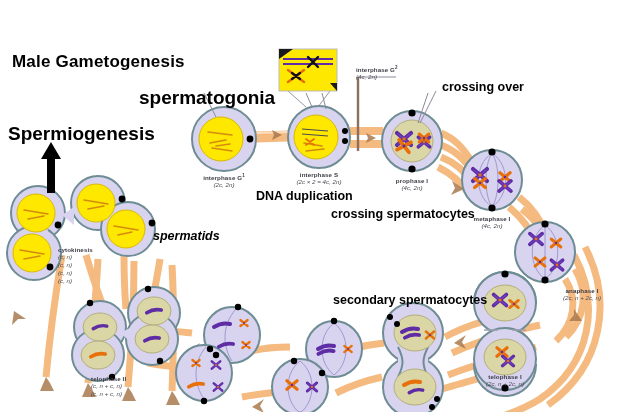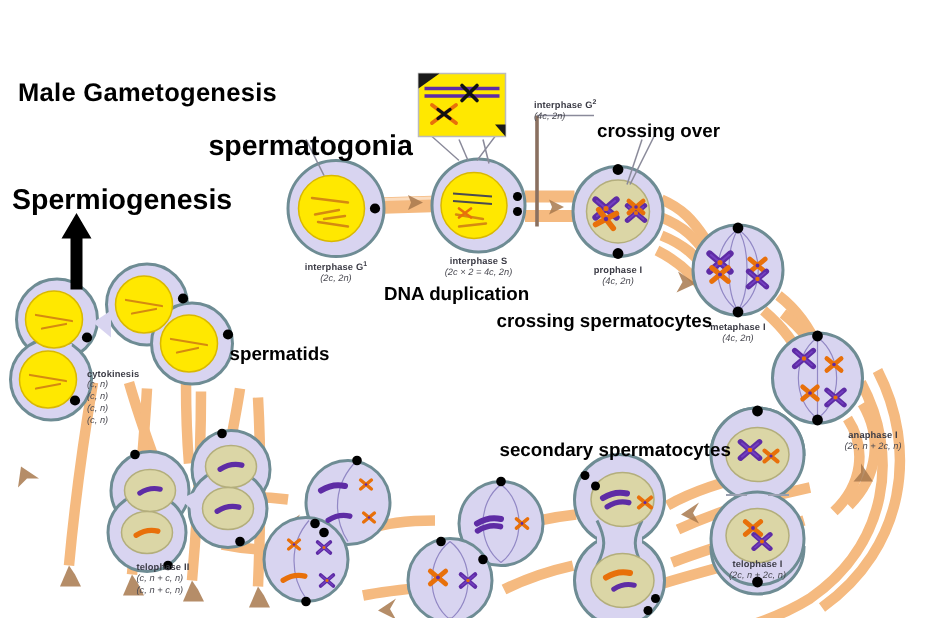--- a/index.html
+++ b/index.html
@@ -412,24 +412,24 @@
 
     <g>
       <path d="M 428 46 L 418 76" stroke="#8A8A9A" stroke-width="1" fill="none"></path>
     </g>
   </svg>
 
   <div>
     <div class="hdr hdr-xl" style="left:12px;top:5px;">Male Gametogenesis</div>
     <div class="hdr hdr-lg" style="left:8px;top:76px;text-align:right;">Spermiogenesis</div>
     <div class="hdr hdr-lg" style="left:139px;top:40px;">spermatogonia</div>
-    <div class="hdr hdr-md" style="left:398px;top:33px;text-align:right;">crossing over</div>
+    <div class="hdr hdr-md" style="left:442px;top:33px;text-align:right;">crossing over</div>
     <div class="hdr hdr-md" style="left:256px;top:142px;">DNA duplication</div>
     <div class="hdr hdr-md" style="left:331px;top:160px;">crossing spermatocytes</div>
-    <div class="hdr hdr-md" style="left:153px;top:182px;">spermatids</div>
+    <div class="hdr hdr-md" style="left:153px;top:182px;font-style:italic;">spermatids</div>
     <div class="hdr hdr-md" style="left:333px;top:246px;">secondary spermatocytes</div>
   </div>
 
   <div>
     <div class="cap c" style="left:224px;top:126px;">
       <b><span>interphase G</span><sup>1</sup></b>
       <i>(2c, 2n)</i>
     </div>
     <div class="cap c" style="left:319px;top:124px;">
       <b>interphase S</b>

